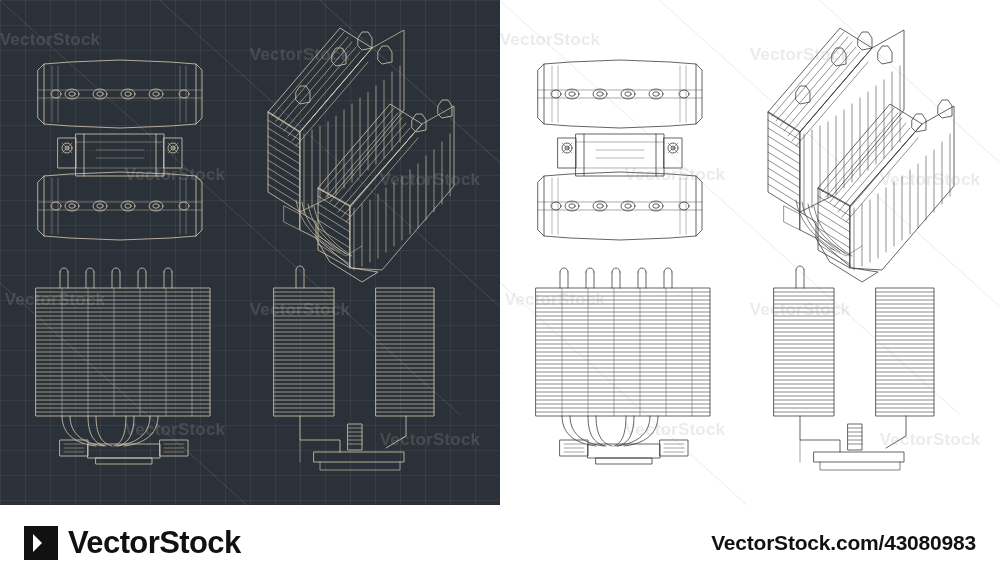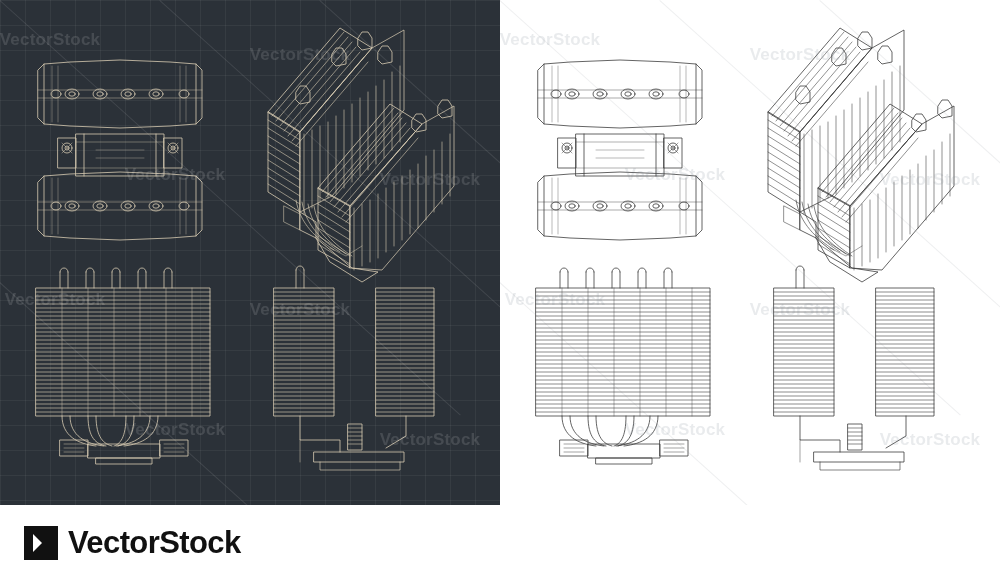--- a/index.html
+++ b/index.html
@@ -699,15 +699,16 @@
       <div class="wm light" style="left:175px;top:430px;">VectorStock</div>
       <div class="wm light" style="left:430px;top:440px;">VectorStock</div>
     </div>
   </div>
 
   <div id="footer">
     <div id="footer-logo">
       <div class="logo-mark"></div>
       <div class="logo-text">VectorStock</div>
     </div>
+    <div id="footer-id">VectorStock.com/43080983</div>
   </div>
 
 </div>
 
 </body></html>

